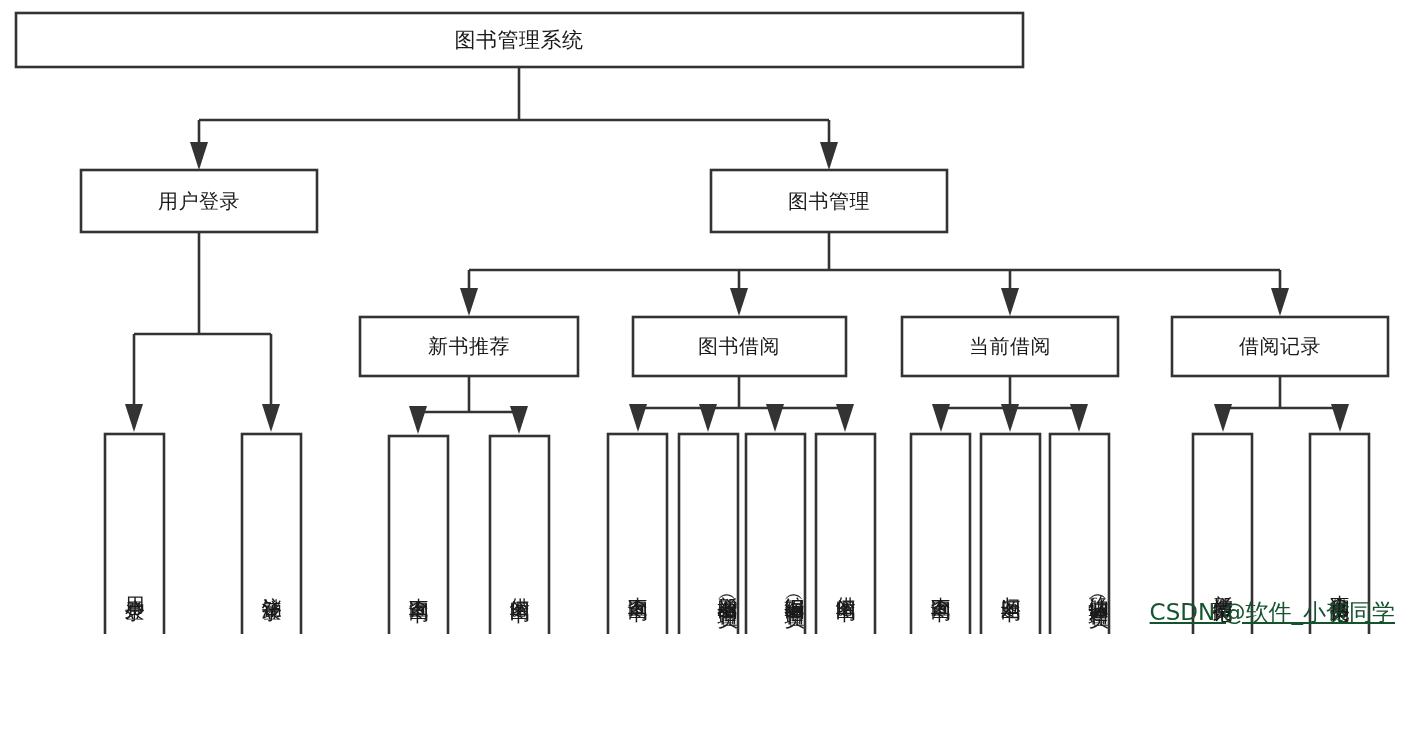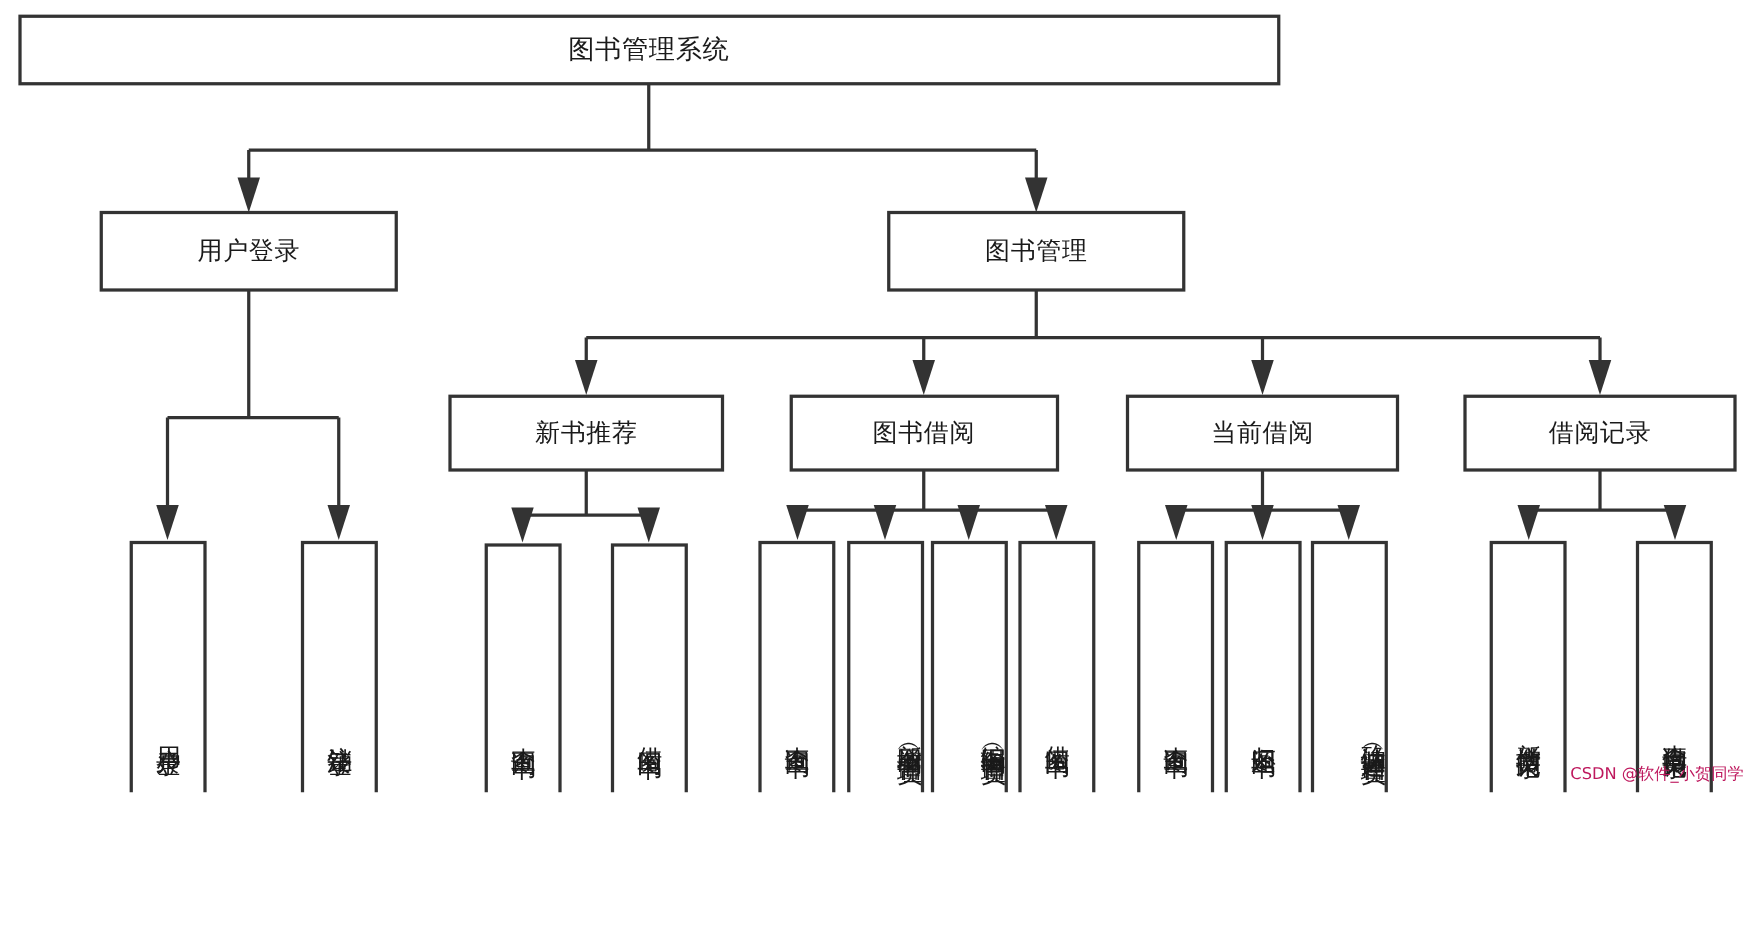--- a/index.html
+++ b/index.html
@@ -73,24 +73,25 @@
     text-align: center;
     white-space: nowrap;
     pointer-events: none;
     user-select: none;
   }
   .watermark {
     position: absolute;
     right: 10px;
     bottom: 6px;
     font-family: "DejaVu Sans", "Liberation Sans", sans-serif;
-    font-size: 13px;
-    color: #be185d;
+    font-size: 23px;
+    color: #14532d;
     white-space: nowrap;
     user-select: none;
+    text-decoration: underline;
   }
 </style>
 </head>
 <body>
 
 <div id="diagram-root">
 
   <svg class="diagram-canvas" viewBox="0 0 1405 747">
 
     <g>

